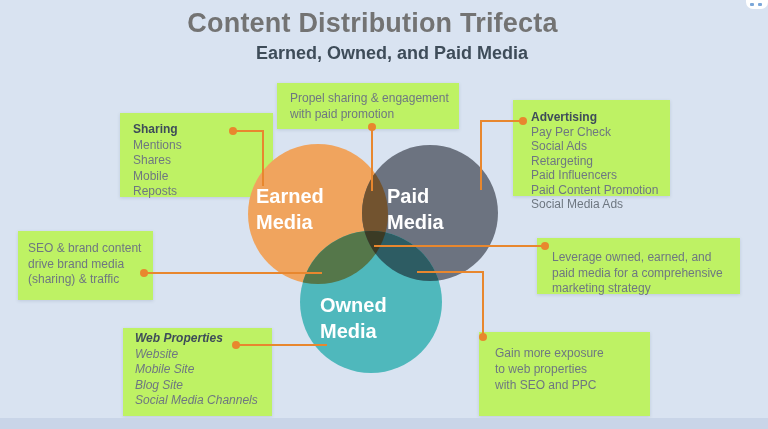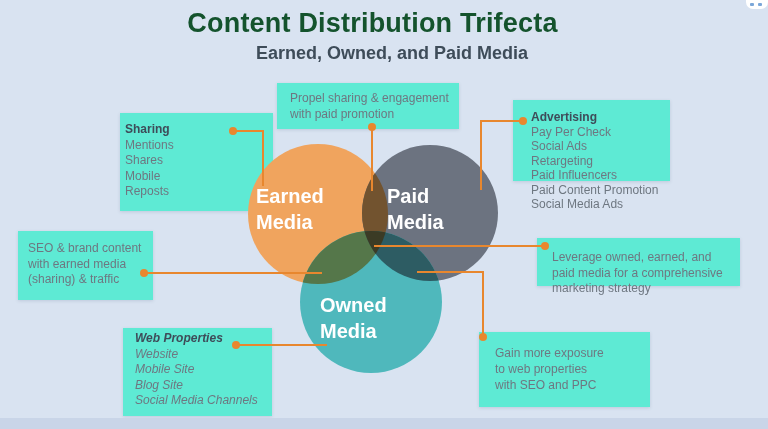--- a/index.html
+++ b/index.html
@@ -3,37 +3,37 @@
 <meta charset="utf-8">
 <style>
   html,body{margin:0;padding:0;}
   .stage{
     position:relative; width:768px; height:429px; overflow:hidden;
     background:#D9E3F1;
     font-family:"Liberation Sans", sans-serif;
   }
   
   .hdr{position:absolute; left:0; top:8px; width:745px; text-align:center; z-index:1;}
-  .hdr h1{margin:0; font-size:27px; font-weight:bold; color:#14532d; letter-spacing:.2px;}
+  .hdr h1{margin:0; font-size:27px; font-weight:bold; color:#737373; letter-spacing:.2px;}
   .hdr h2{margin:4px 0 0 0; font-size:18px; font-weight:bold; color:#3E4C59;padding-left:39px;}
   
   .box{
-    position:absolute; background:#5eead4; z-index:2;
+    position:absolute; background:#bef264; z-index:2;
     box-shadow:0 1px 3px rgba(110,130,160,.25);
     font-size:12px; color:#6E7781;
   }
   .box .bh{font-weight:bold; color:#3E4C59; white-space:nowrap;}
   .box .bl{white-space:nowrap;}
-  .box-sharing {left:120px; top:113px; width:153px; height:98px; padding:9px 0 0 5px; box-sizing:border-box; line-height:15.5px;}
+  .box-sharing {left:120px; top:113px; width:153px; height:84px; padding:9px 0 0 13px; box-sizing:border-box; line-height:15.5px;}
   .box-propel  {left:277px; top:83px;  width:182px; height:46px; padding:8px 0 0 13px; box-sizing:border-box; line-height:15.5px;}
-  .box-adv     {left:513px; top:100px; width:157px; height:81px;padding:10px 0 0 18px; box-sizing:border-box; line-height:14.5px;}
+  .box-adv     {left:513px; top:100px; width:157px; height:96px;padding:10px 0 0 18px; box-sizing:border-box; line-height:14.5px;}
   .box-seo     {left:18px;  top:231px; width:135px; height:69px; padding:10px 0 8px 10px; box-sizing:border-box; line-height:15.5px;}
-  .box-lev     {left:537px; top:238px; width:203px; height:48px; padding:12px 0 0 15px; box-sizing:border-box; line-height:15.5px;}
+  .box-lev     {left:537px; top:238px; width:203px; height:56px; padding:12px 0 0 15px; box-sizing:border-box; line-height:15.5px;}
   .box-web     {left:123px; top:328px; width:149px; height:88px; padding:3px 0 0 12px; box-sizing:border-box; line-height:15.5px;font-style:italic;}
-  .box-gain    {left:479px; top:332px; width:171px; height:75px; padding:13px 0 0 16px; box-sizing:border-box; line-height:16px;}
+  .box-gain    {left:479px; top:332px; width:171px; height:84px; padding:13px 0 0 16px; box-sizing:border-box; line-height:16px;}
   
   svg.venn{position:absolute; left:0; top:0; z-index:3; pointer-events:none;}
   .clabel{
     position:absolute; width:100px; text-align:left; z-index:4;
     color:#ffffff; font-weight:bold; font-size:20px; line-height:26px;
     pointer-events:none;
   }
   .clabel-earned{left:256px; top:183px;}
   .clabel-paid  {left:387px; top:183px;}
   .clabel-owned {left:320px; top:292px;}
@@ -76,21 +76,21 @@
     <div class="bl">Pay Per Check</div>
     <div class="bl">Social Ads</div>
     <div class="bl">Retargeting</div>
     <div class="bl">Paid Influencers</div>
     <div class="bl">Paid Content Promotion</div>
     <div class="bl">Social Media Ads</div>
   </div>
 
   <div class="box box-seo">
     <div class="bl">SEO &amp; brand content</div>
-    <div class="bl">with earned media</div>
+    <div class="bl">drive brand media</div>
     <div class="bl">(sharing) &amp; traffic</div>
   </div>
 
   <div class="box box-lev">
     <div class="bl">Leverage owned, earned, and</div>
     <div class="bl">paid media for a comprehensive</div>
     <div class="bl">marketing strategy</div>
   </div>
 
   <div class="box box-web">

